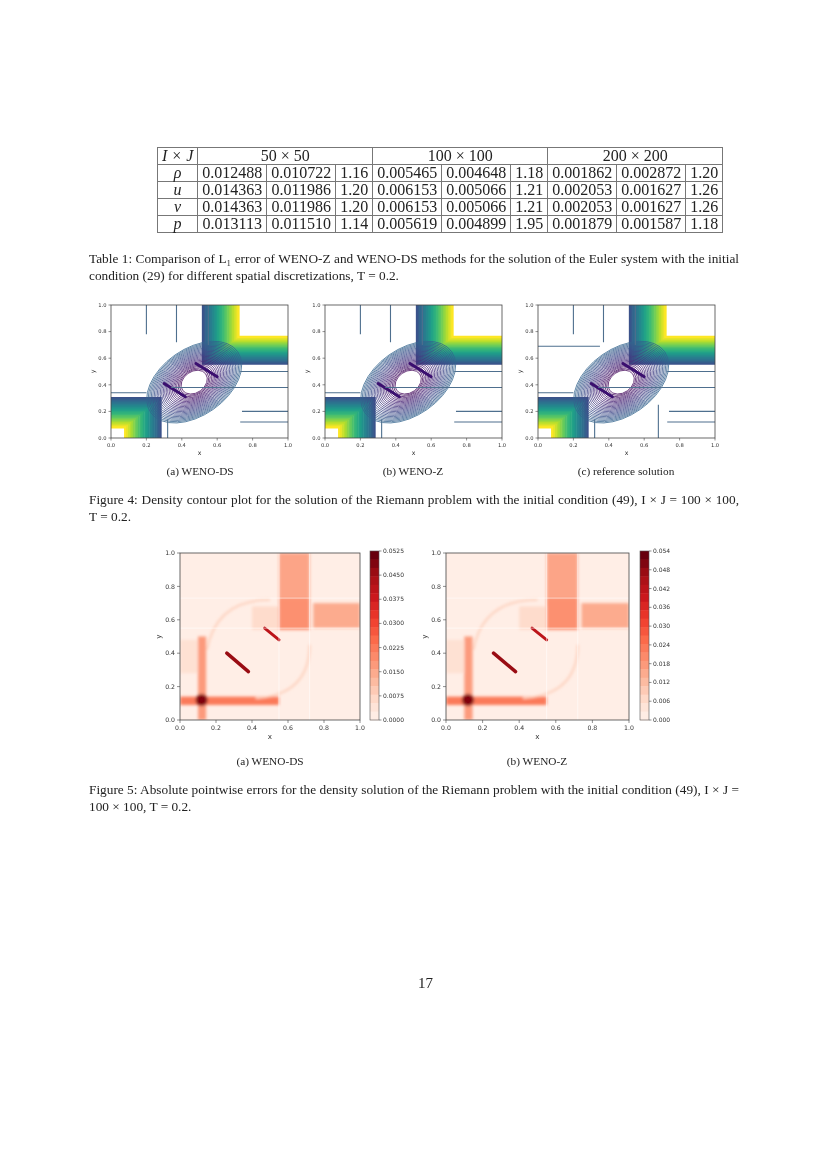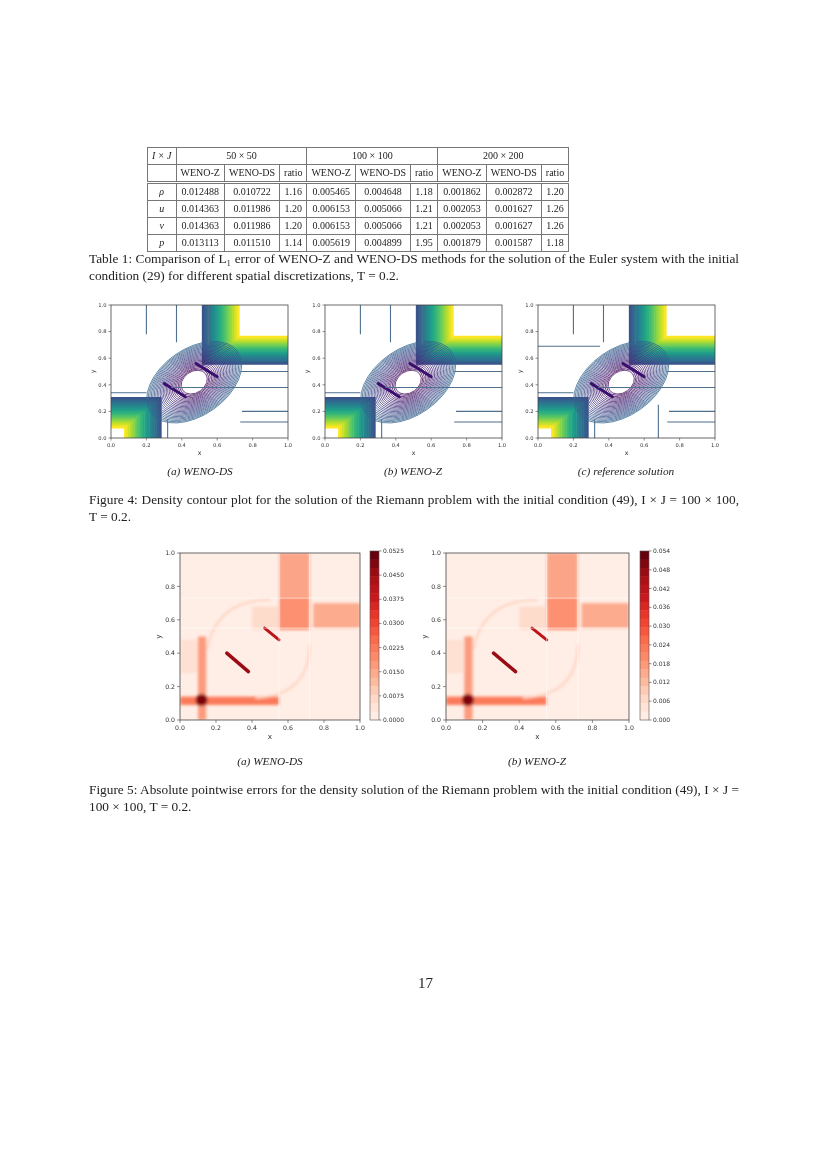--- a/index.html
+++ b/index.html
@@ -1,50 +1,38 @@
 <!DOCTYPE html>
 <html><head>
 <meta charset="utf-8">
 <style>
   html, body { margin:0; padding:0; background:#fff; }
   body { width:827px; height:1169px; position:relative; overflow:hidden;
          font-family:"Liberation Serif","DejaVu Serif",serif; color:#222; }
   .abs { position:absolute; }
-  table.res { position:absolute; left:147px; top:147px; border-collapse:collapse;
-              font-size:10px; line-height:14px; }
+  table.res { position:absolute; left:157px; top:147px; border-collapse:collapse;
+              font-size:16px; line-height:14px; }
   table.res td, table.res th { border:1px solid #777; padding:1px 4px; text-align:center; font-weight:normal; white-space:nowrap; }
   table.res tr.sub td { border-bottom:3px double #777; }
   table.res .var { font-style:italic; }
   .caption { font-size:13.3px; line-height:17px; text-align:justify; }
-  .subcap { font-size:11.3px; text-align:center;font-style:italic; }
+  .subcap { font-size:11.3px; text-align:center; }
   .pagenum { font-size:15px; }
   svg text { font-family:"DejaVu Sans","Liberation Sans",sans-serif; fill:#333; }
 </style>
 </head>
 <body>
 
 <table class="res">
   <tbody>
       <tr>
     <td class="var">I × J</td>
     <td colspan="3">50 × 50</td>
     <td colspan="3">100 × 100</td>
     <td colspan="3">200 × 200</td>
-  </tr>
-  <tr class="sub">
-    <td></td>
-    <td>WENO-Z</td>
-    <td>WENO-DS</td>
-    <td>ratio</td>
-    <td>WENO-Z</td>
-    <td>WENO-DS</td>
-    <td>ratio</td>
-    <td>WENO-Z</td>
-    <td>WENO-DS</td>
-    <td>ratio</td>
   </tr>
   </tbody>
     <tbody id="tbody-rows">
       <tr>
         <td class="var">ρ</td>
         <td>0.012488</td>
         <td>0.010722</td>
         <td>1.16</td>
         <td>0.005465</td>
         <td>0.004648</td>

